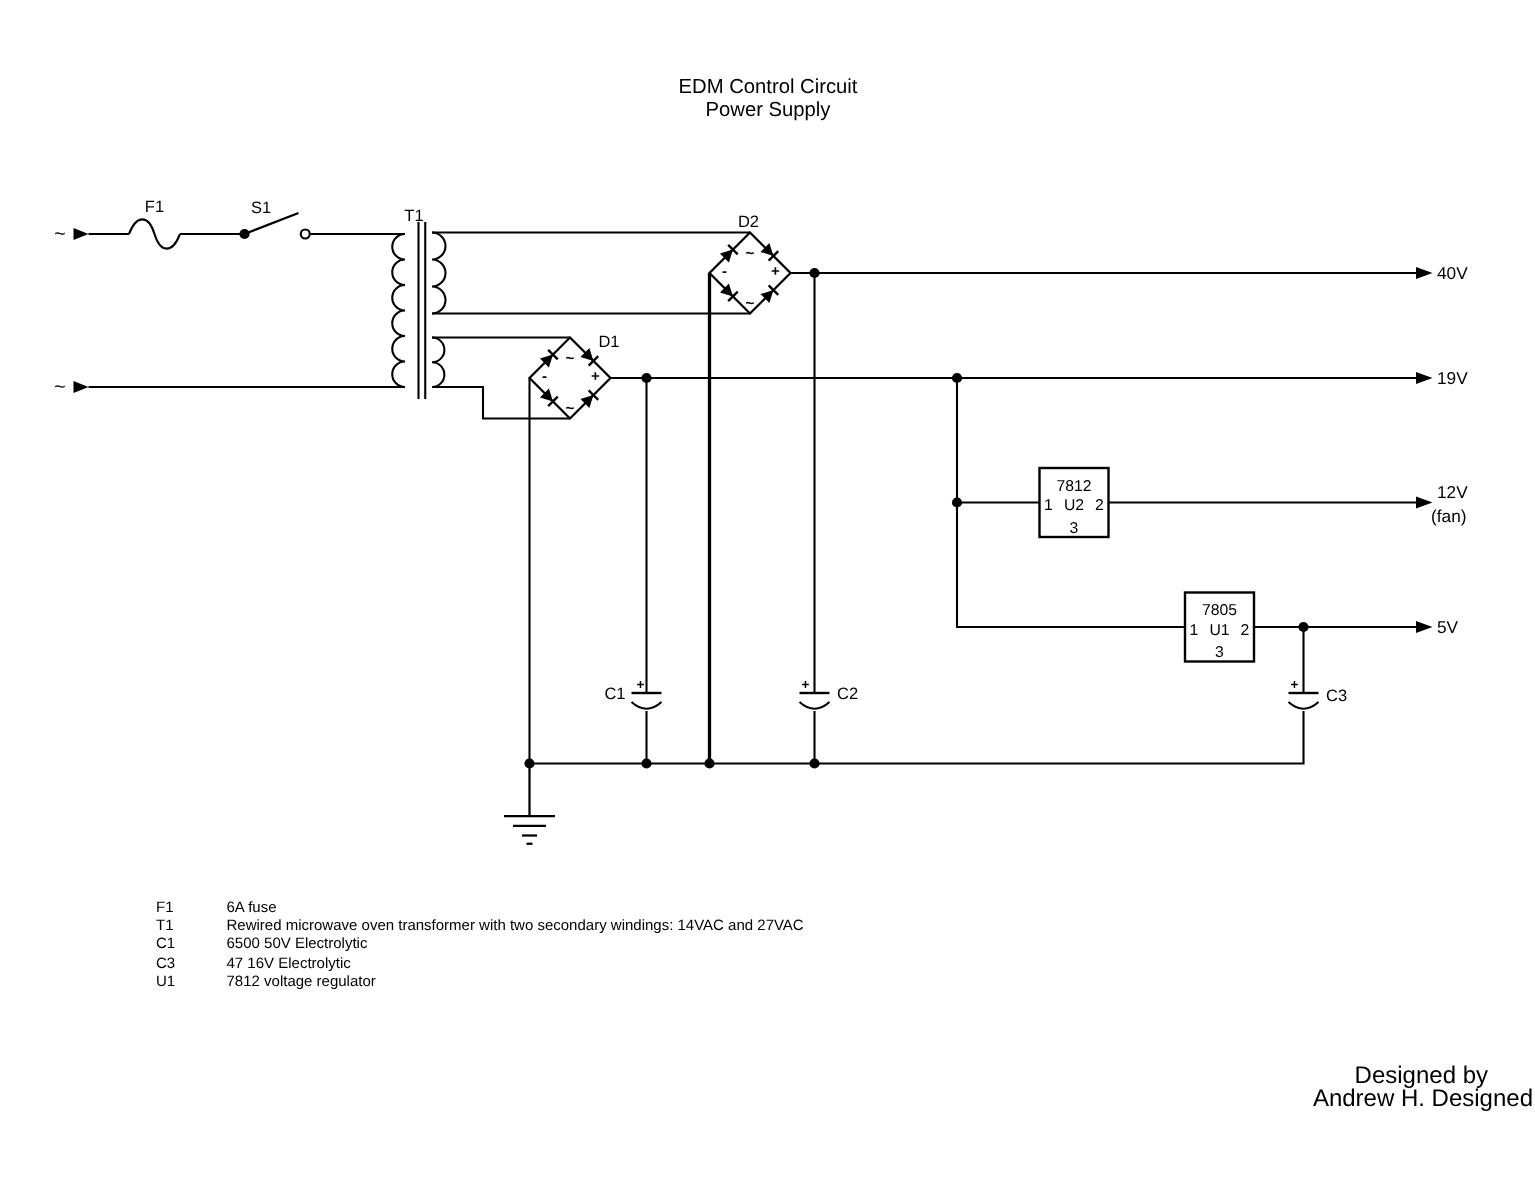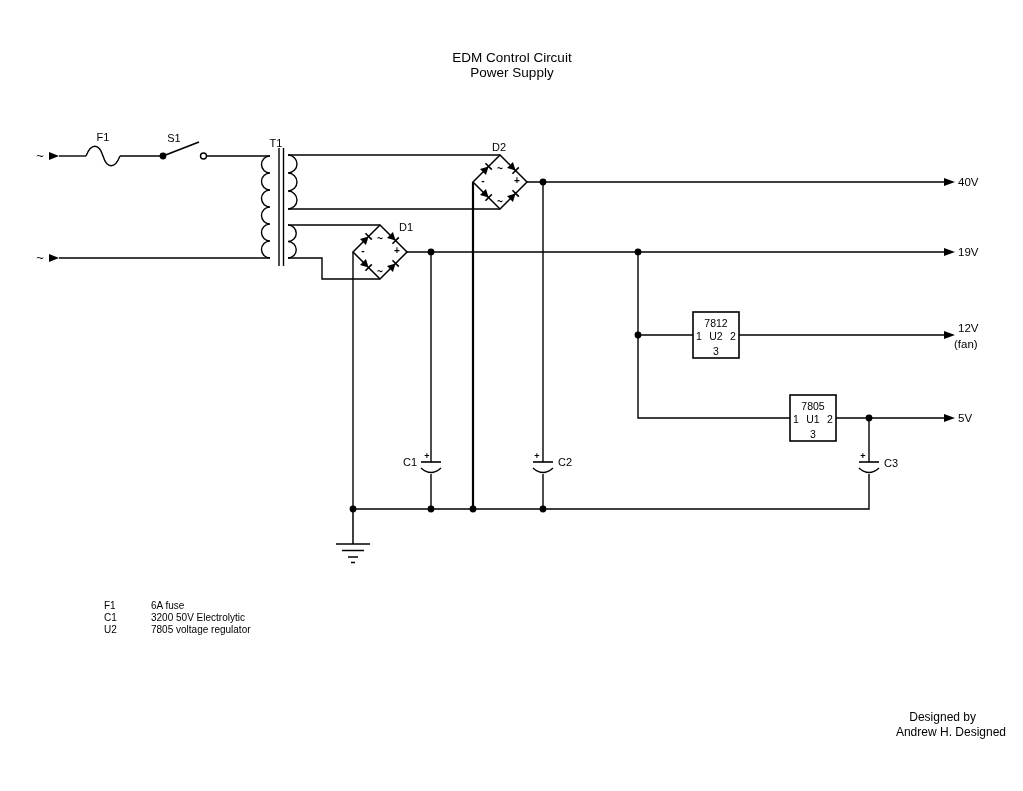--- a/index.html
+++ b/index.html
@@ -23,22 +23,22 @@
   .wire        { stroke:#000; stroke-width:1.4; fill:none; }
   .wire-thick  { stroke:#000; stroke-width:2.2; fill:none; }
   .sym         { stroke:#000; stroke-width:1.5; fill:none; }
   .dot         { fill:#000; stroke:none; }
   .parts {
     position:absolute; left:68px; top:600px;
     font-size:10px; line-height:12.2px; white-space:nowrap;margin-left:36px;
   }
   .part-ref  { display:inline-block; width:47px; }
   .credit {
-    position:absolute; top:710px; right:17px;
-    text-align:right; font-size:12px; line-height:15px;margin-left:24px;
+    position:absolute; top:710px; right:1px;
+    text-align:right; font-size:16px; line-height:15px;margin-left:24px;
   }
   .credit-line1 { padding-right:30px; }
 </style>
 </head>
 <body>
 
 <svg class="schematic" width="1023" height="580" viewBox="0 0 1023 580">
 
   <defs>
     <g id="diode-sym">
@@ -207,20 +207,22 @@
     <text class="out-lbl" x="954" y="348" text-anchor="start">(fan)</text>
   </g>
   <g>
     <polygon points="955,418 944,414 944,422" fill="#000"></polygon>
     <text class="out-lbl" x="958" y="422" text-anchor="start">5V</text>
   </g>
 </svg>
 
 <div class="parts">
   <div class="part-row"><span class="part-ref">F1</span><span class="part-desc">6A fuse</span></div>
-  <div class="part-row"><span class="part-ref">C1</span><span class="part-desc">3200 50V Electrolytic</span></div>
-  <div class="part-row"><span class="part-ref">U2</span><span class="part-desc">7805 voltage regulator</span></div>
+  <div class="part-row"><span class="part-ref">T1</span><span class="part-desc">Rewired microwave oven transformer with two secondary windings: 14VAC and 27VAC</span></div>
+  <div class="part-row"><span class="part-ref">C1</span><span class="part-desc">6500 50V Electrolytic</span></div>
+  <div class="part-row"><span class="part-ref">C3</span><span class="part-desc">47 16V Electrolytic</span></div>
+  <div class="part-row"><span class="part-ref">U1</span><span class="part-desc">7812 voltage regulator</span></div>
 </div>
 
 <div class="credit">
   <div class="credit-line1">Designed by</div>
   <div class="credit-line2">Andrew H. Designed</div>
 </div>
 
 </body></html>

